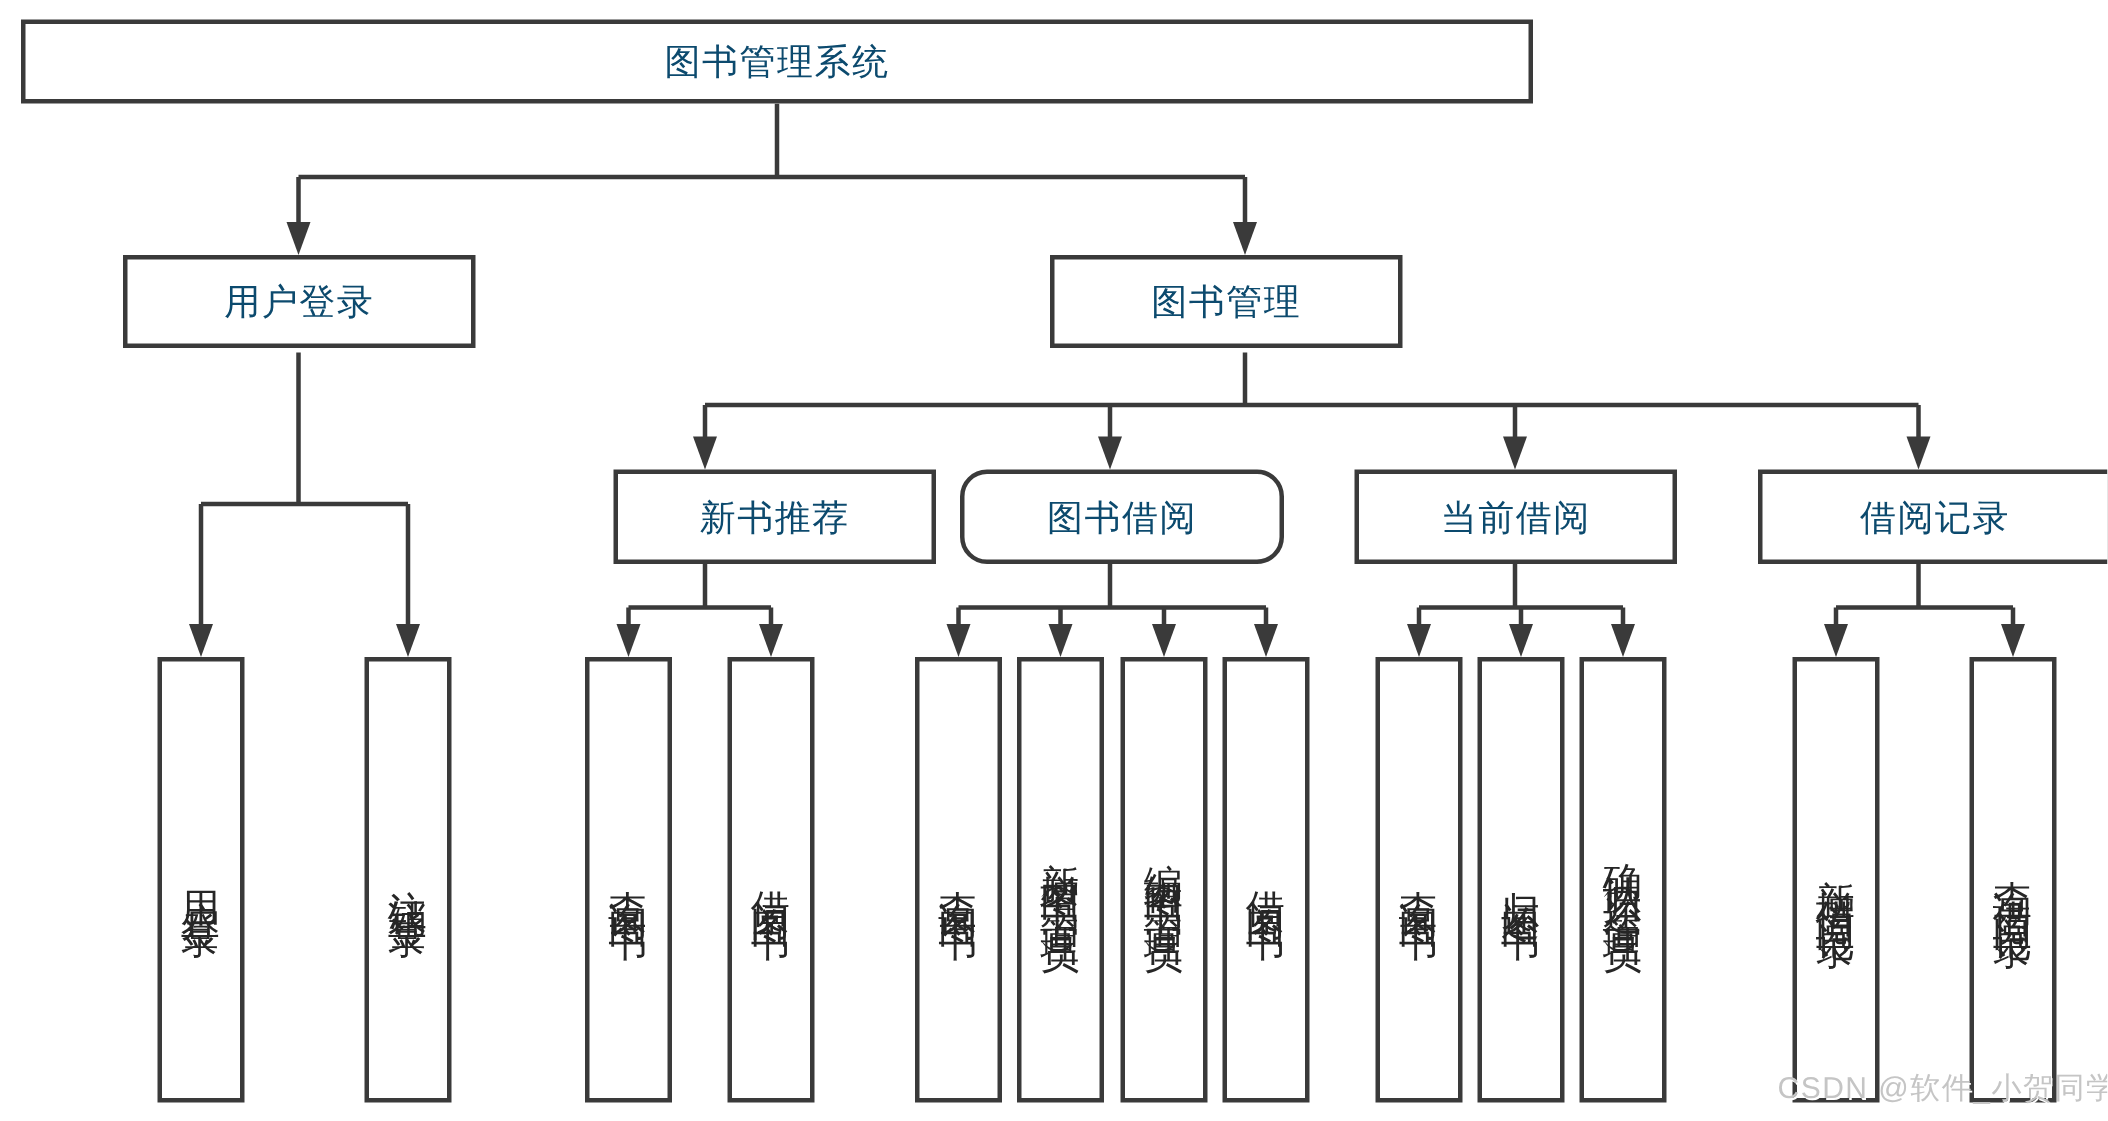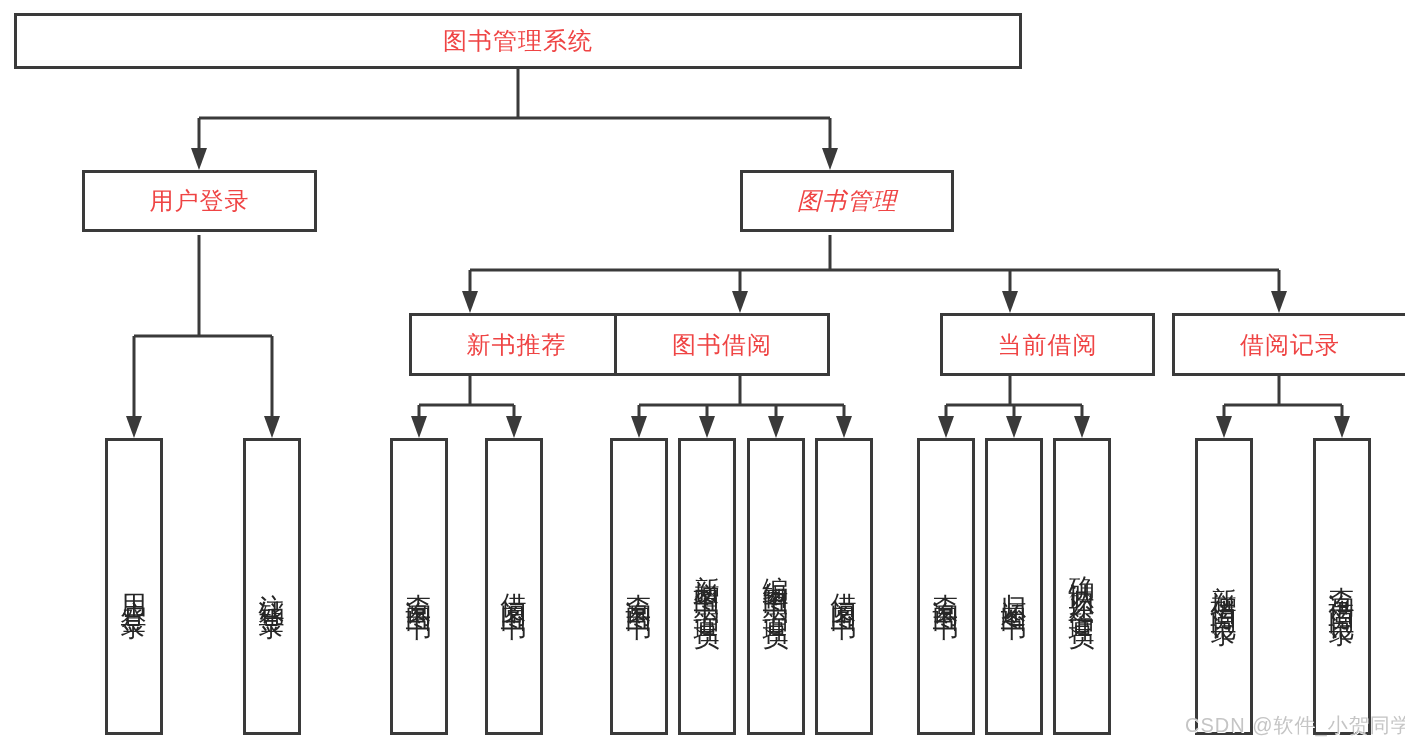--- a/index.html
+++ b/index.html
@@ -24,21 +24,21 @@
   .hbox {
     position: absolute;
     box-sizing: border-box;
     border: 3px solid #3a3a3a;
     background: #ffffff;
     display: flex;
     align-items: center;
     justify-content: center;
     font-size: 24px;
     letter-spacing: 1px;
-    color: #ef4444;
+    color: #0c4a6e;
   }
   .leaf {
     position: absolute;
     box-sizing: border-box;
     width: 58px;
     height: 297px;
     border: 3px solid #3a3a3a;
     background: #ffffff;
     display: flex;
     align-items: center;
@@ -112,31 +112,31 @@
     </g>
   </svg>
 
   <div class="hbox" style="left:14px; top:13px; width:1008px; height:56px;">
     <span>图书管理系统</span>
   </div>
 
   <div class="hbox" style="left:82px; top:170px; width:235px; height:62px;">
     <span>用户登录</span>
   </div>
-  <div class="hbox" style="left:740px; top:170px; width:214px; height:62px;font-style:italic;">
+  <div class="hbox" style="left:700px; top:170px; width:235px; height:62px;">
     <span>图书管理</span>
   </div>
 
   <div class="hbox" style="left:362px; top:313px; width:215px; height:63px;margin-left:47px;">
     <span>新书推荐</span>
   </div>
-  <div class="hbox" style="left:614px; top:313px; width:216px; height:63px;">
+  <div class="hbox" style="left:640px; top:313px; width:216px; height:63px;border-radius:18px;">
     <span>图书借阅</span>
   </div>
-  <div class="hbox" style="left:903px; top:313px; width:215px; height:63px;margin-left:37px;">
+  <div class="hbox" style="left:903px; top:313px; width:215px; height:63px;">
     <span>当前借阅</span>
   </div>
   <div class="hbox" style="left:1172px; top:313px; width:236px; height:63px;">
     <span>借阅记录</span>
   </div>
 
   <div class="leaf" style="left:105px;">
     <span>用户登录</span>
   </div>
   <div class="leaf" style="left:243px;">

